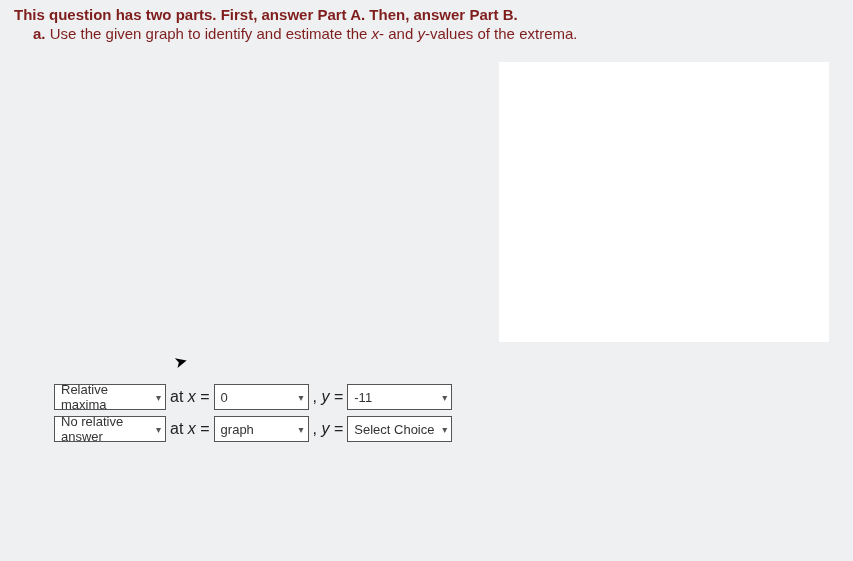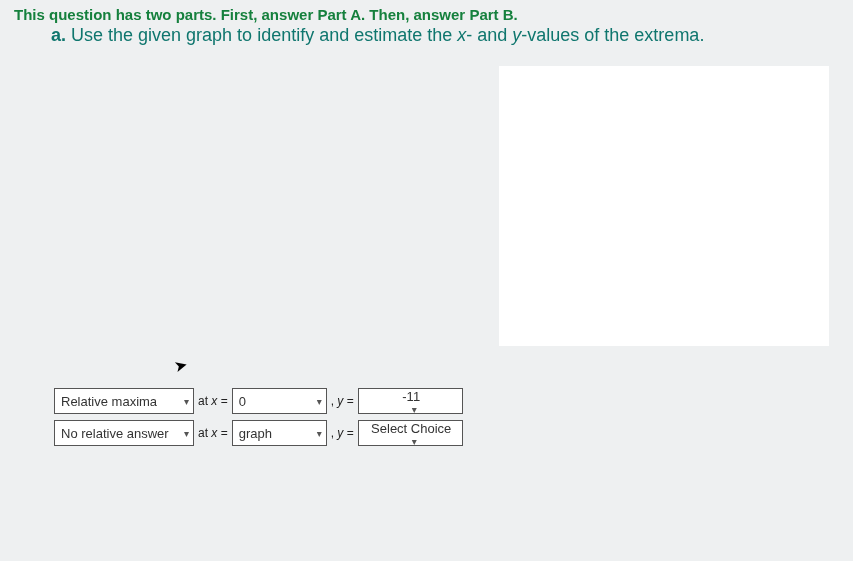--- a/index.html
+++ b/index.html
@@ -11,33 +11,33 @@
     overflow: hidden;
     color: #222;
     position: relative;
   }
   .page {
     padding: 6px 14px 0 14px;
   }
   .instr {
     font-size: 15px;
     font-weight: 600;
-    color: #15803d;
+    color: #7f1d1d;
     margin-bottom: 2px;
   }
   .part-label {
     font-size: 15px;
     font-weight: 700;
     color: #222;
     margin-bottom: 22px;
   }
   .question {
-    font-size: 18px;
-    color: #0f766e;
-    margin-left: 37px;
+    font-size: 15px;
+    color: #7f1d1d;
+    margin-left: 19px;
     margin-bottom: 20px;
   }
   .question b { font-weight: 700; }
   .em { font-style: italic; }
   .content-area {
     position: relative;
     height: 340px;
   }
   .graph-wrap {
     position: absolute;
@@ -81,24 +81,24 @@
     padding: 0 4px 0 6px;
     font-size: 13px;
     color: #333;
     cursor: pointer;
   }
   .sel .caret {
     margin-left: 6px;
     font-size: 10px;
     color: #555;
   }
-  .w140 { width: 140px; justify-content: space-between; }
+  .w140 { width: 112px; justify-content: space-between; }
   .w95  { width: 95px;  justify-content: space-between; }
-  .w105 { width: 105px; justify-content: space-between; flex-direction: column; }
-  .txtbit { margin: 12px 4px; font-size: 12px; }
+  .w105 { width: 105px; justify-content: space-between; }
+  .txtbit { margin: 12px 4px; font-size: 16px; }
 </style>
 </head>
 <body>
 
 <div class="page">
   <div class="instr">This question has two parts. First, answer Part A. Then, answer Part B.</div>
 
   <div class="question">
     <b>a.</b><span> Use the given graph to identify and estimate the </span><span class="em">x</span><span>- and </span><span class="em">y</span><span>-values of the extrema.</span>
   </div>

